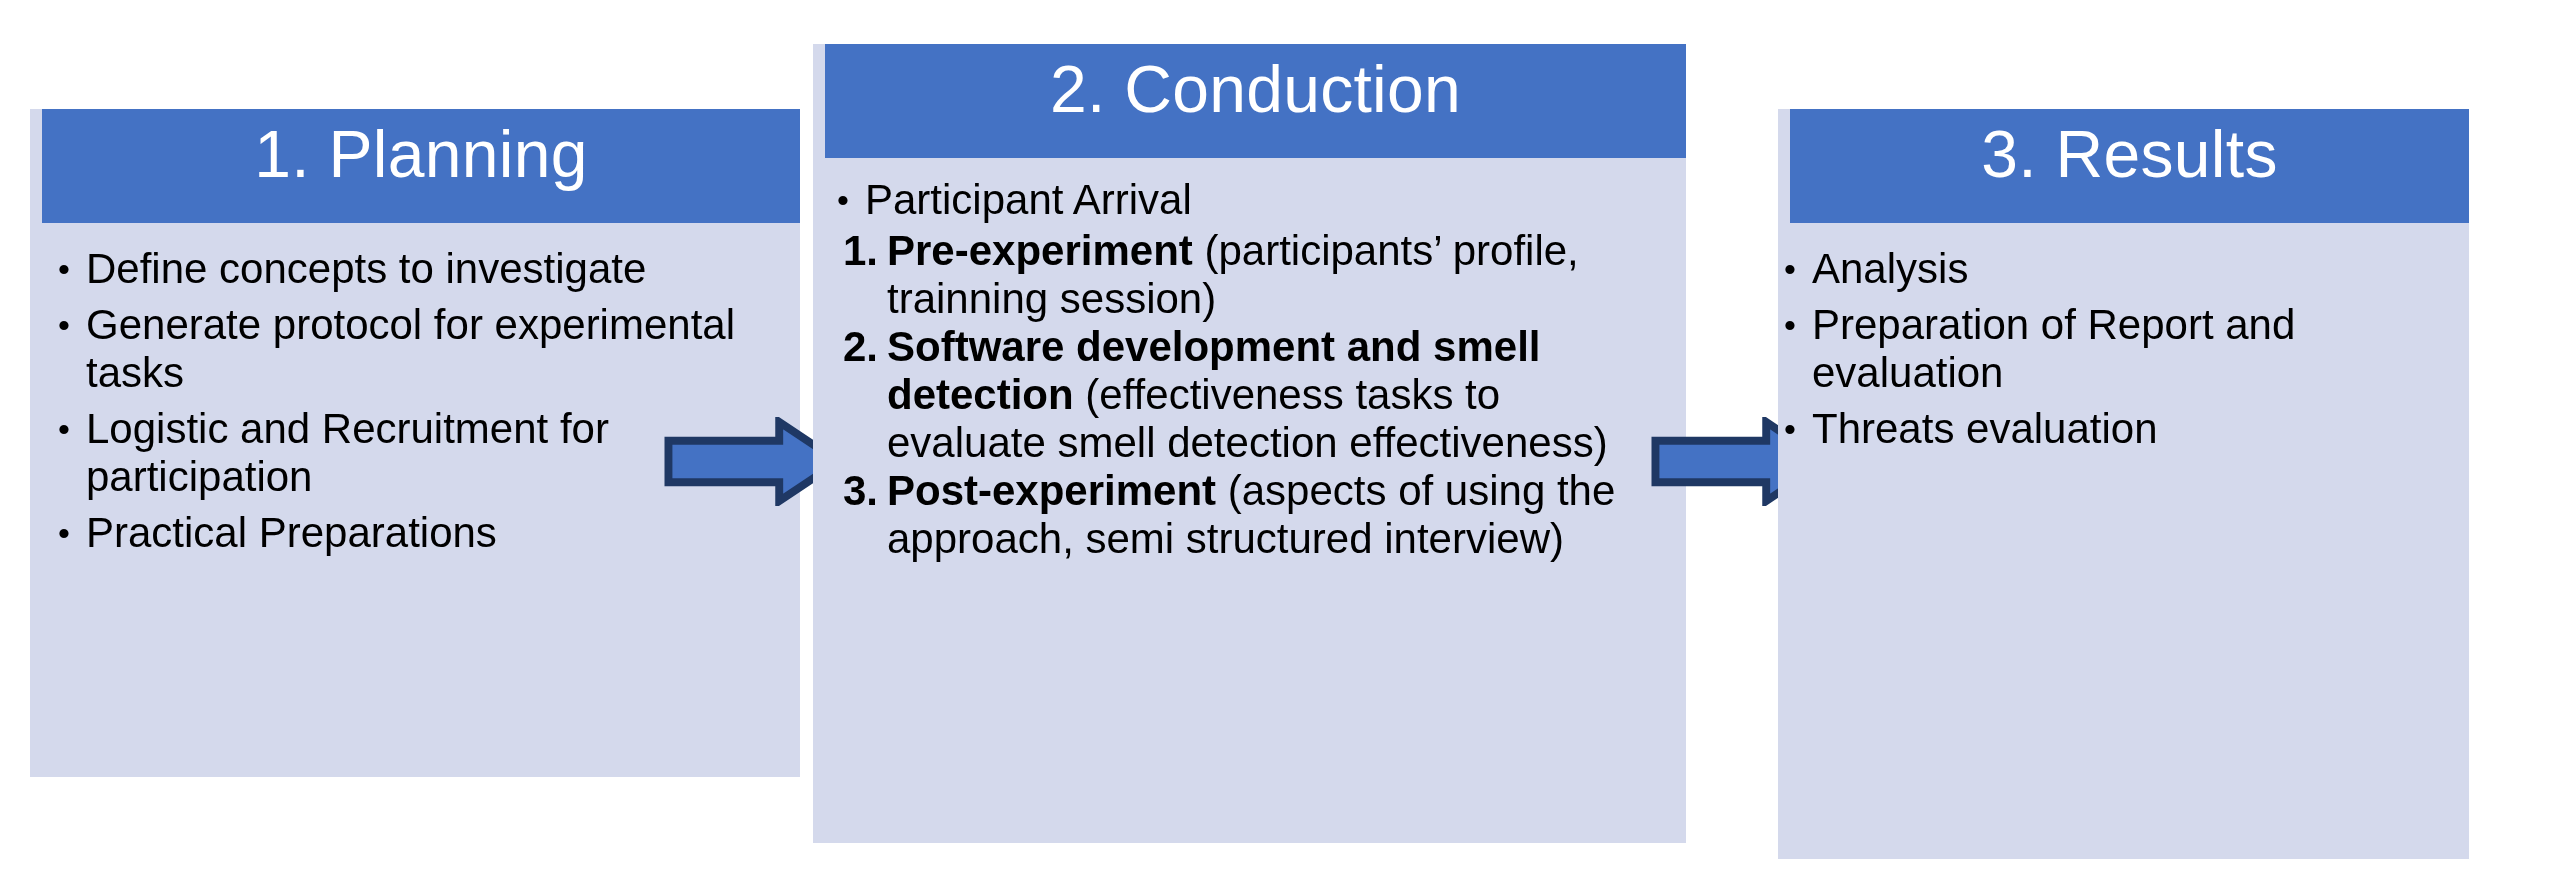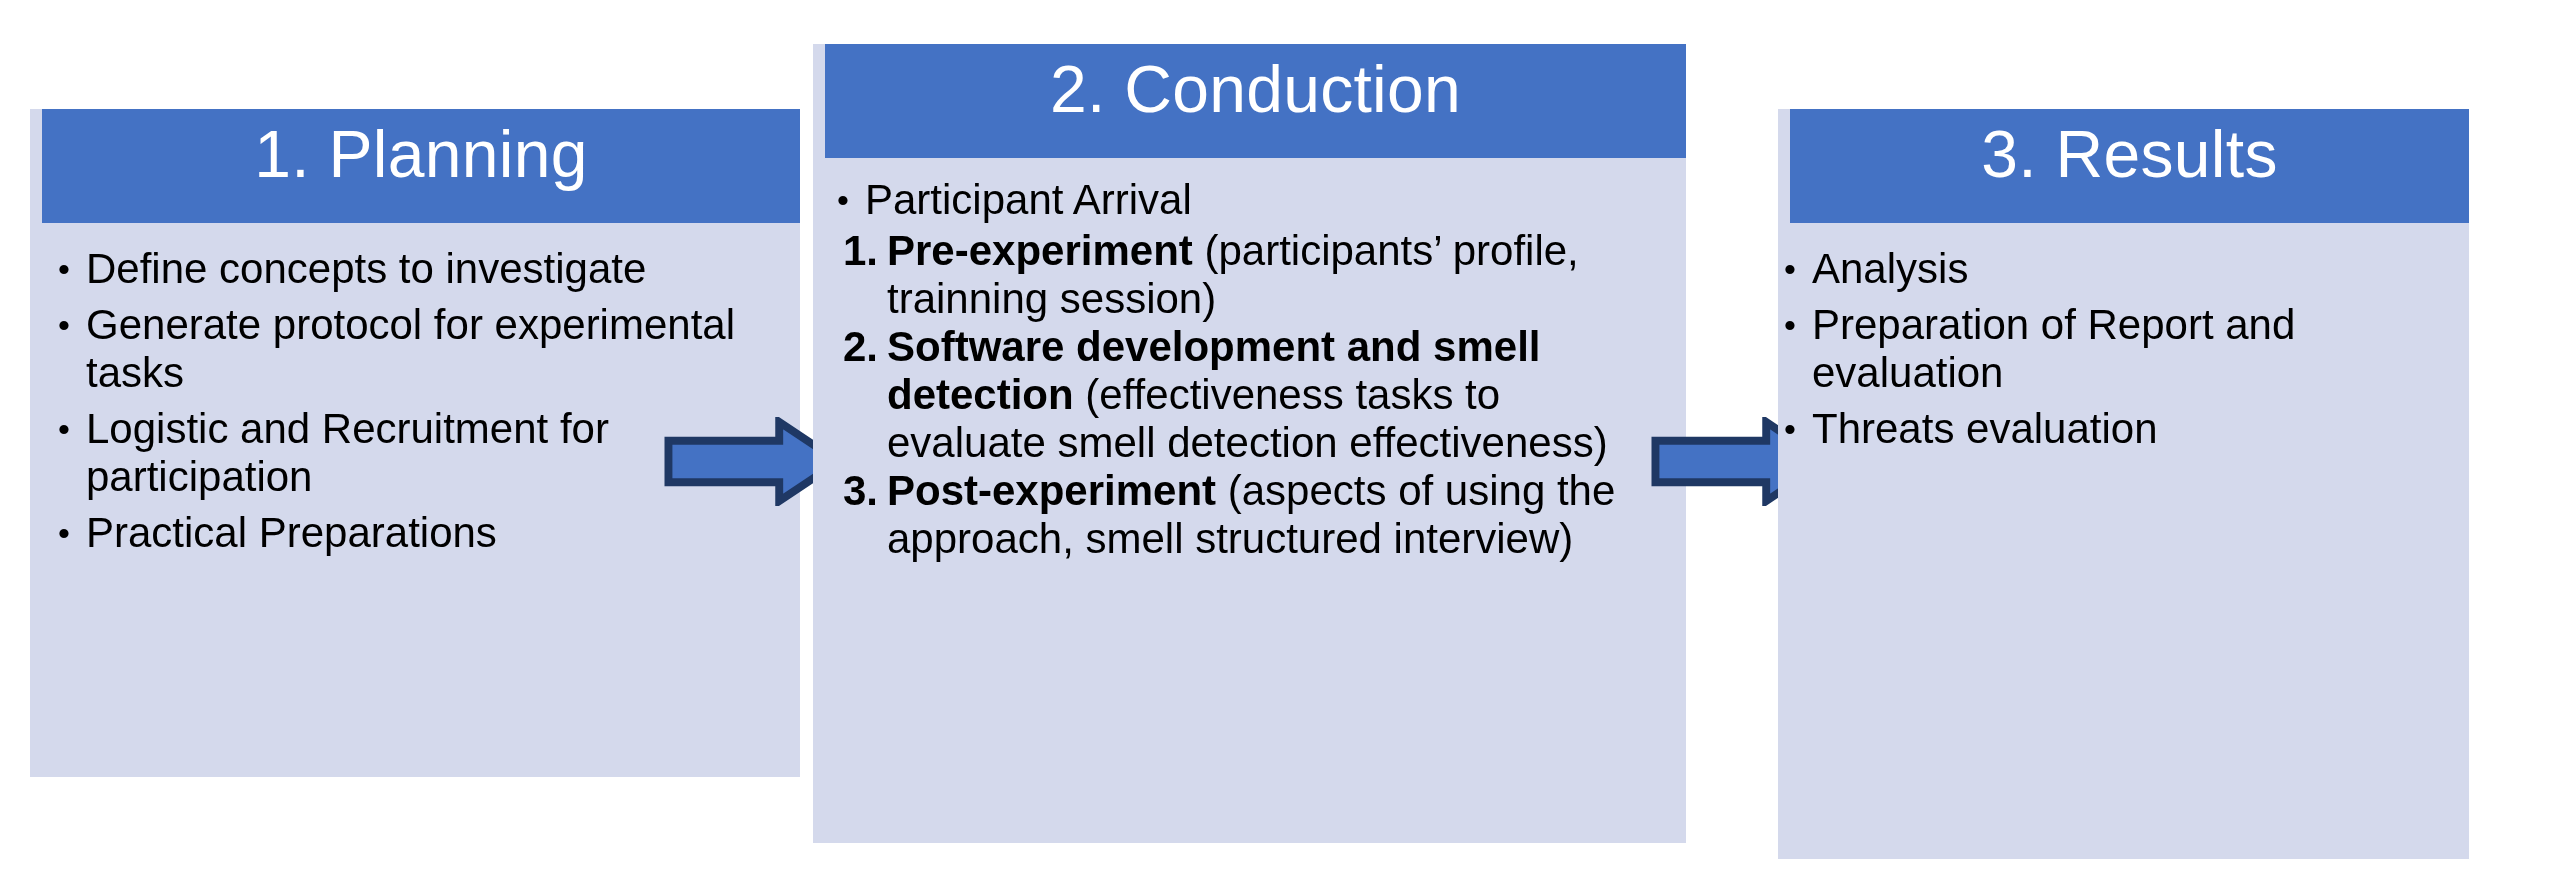--- a/index.html
+++ b/index.html
@@ -164,21 +164,21 @@
         <li>Participant Arrival</li>
       </ul>
       <ol class="phases">
         <li>
           <span class="num">1.</span><span class="lead">Pre-experiment</span><span class="rest"> (participants’ profile, trainning session)</span>
         </li>
         <li>
           <span class="num">2.</span><span class="lead">Software development and smell detection</span><span class="rest"> (effectiveness tasks to evaluate smell detection effectiveness)</span>
         </li>
         <li>
-          <span class="num">3.</span><span class="lead">Post-experiment</span><span class="rest"> (aspects of using the approach, smell structured interview)</span>
+          <span class="num">3.</span><span class="lead">Post-experiment</span><span class="rest"> (aspects of using the approach, semi structured interview)</span>
         </li>
       </ol>
     </div>
   </div>
 
   <div class="arrow" id="arrow-2">
     <svg width="179" height="89" viewBox="0 0 180 90">
       <polygon points="4,24 116,24 116,5 176,45 116,85 116,66 4,66" fill="#4472C4" stroke="#1F3864" stroke-width="8" stroke-linejoin="miter"></polygon>
     </svg>
   </div>

